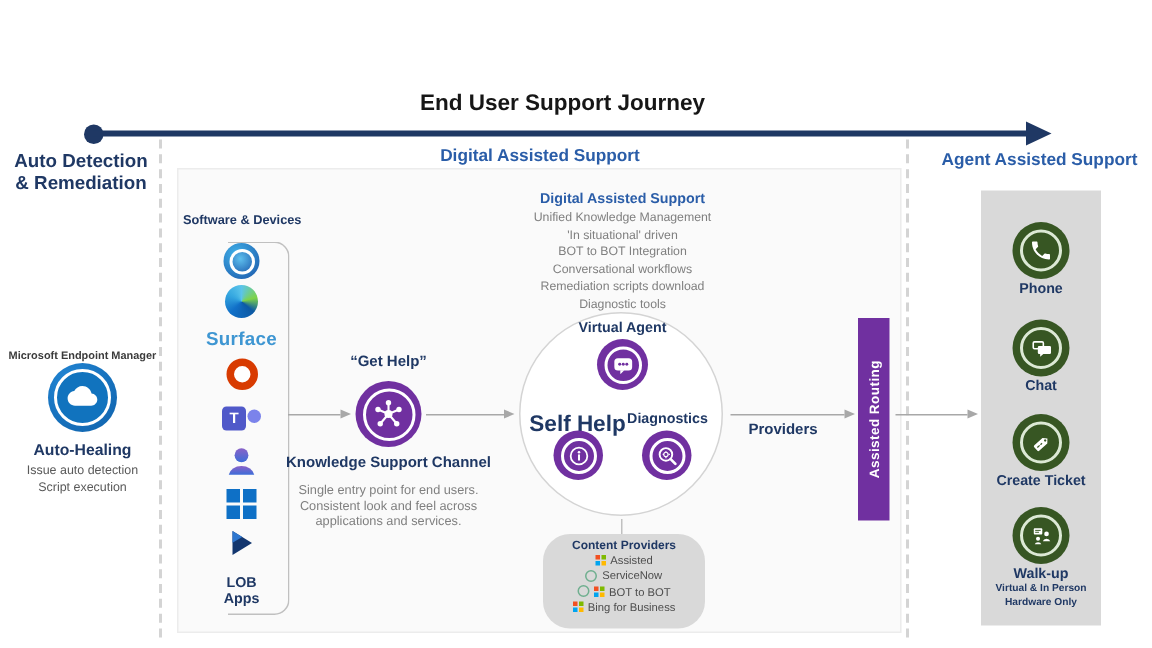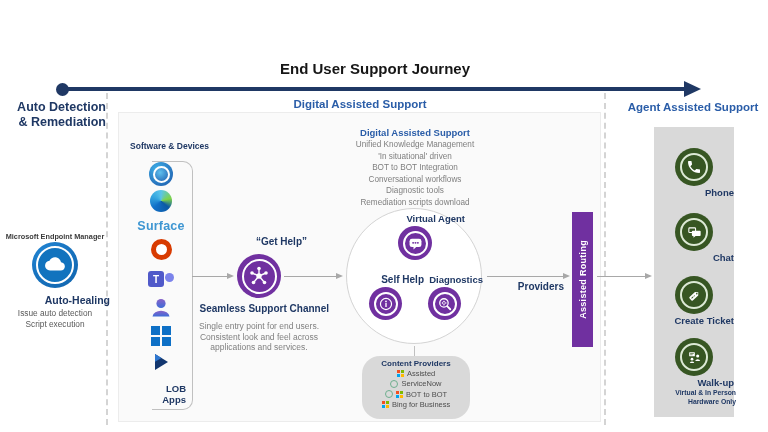--- a/index.html
+++ b/index.html
@@ -1,20 +1,20 @@
 <!DOCTYPE html>
 <html><head>
 <meta charset="utf-8">
 <style>
   html,body{margin:0;padding:0;background:#fff;}
   .stage{position:relative;width:768px;height:432px;background:#fff;overflow:hidden;
          font-family:"Liberation Sans",sans-serif;color:#1F3864;}
   .abs{position:absolute;}
   .ctr{text-align:center;}
-  .navy{color:#1F3864;text-align:right;}
+  .navy{color:#1F3864;}
   .secblue{color:#2A5DA8;}
   
   .main-title{left:190px;top:60px;width:370px;font-size:15px;font-weight:700;color:#161616;}
   .tl-dot{left:56px;top:83px;width:13px;height:13px;border-radius:50%;background:#1F3864;}
   .tl-line{left:62px;top:87px;width:624px;height:4px;background:#1F3864;}
   .tl-head{left:684px;top:81px;width:0;height:0;border-top:8px solid transparent;
            border-bottom:8px solid transparent;border-left:17px solid #1F3864;}
   .dash-sep{width:0;top:93px;height:332px;border-left:2px dashed #D4D4D4;}
   
   .left-heading{left:2px;top:100px;width:104px;font-size:12.5px;font-weight:700;line-height:15px;}
@@ -60,21 +60,21 @@
   .gh-circle{left:237px;top:254px;width:44px;height:44px;}
   .sl-title{left:189px;top:303px;width:140px;font-size:10px;font-weight:700;}
   .sl-desc{left:187px;top:321px;width:144px;font-size:8.5px;line-height:10.5px;color:#7F7F7F;}
   
   .das-title{left:330px;top:127px;width:170px;font-size:9.5px;font-weight:700;}
   .das-feats{left:320px;top:139px;width:190px;font-size:8.2px;line-height:11.5px;color:#7F7F7F;}
   
   .hub-circle{left:346px;top:208px;width:136px;height:136px;border-radius:50%;background:#fff;border:1.5px solid #D4D4D4;box-sizing:border-box;}
   .va-label{left:365px;top:213px;width:100px;font-size:9.5px;font-weight:700;}
   .va-icon{left:398px;top:226px;width:34px;height:34px;}
-  .sh-label{left:346px;top:274px;width:78px;font-size:10px;font-weight:700;}
+  .sh-label{left:346px;top:274px;width:78px;font-size:15px;font-weight:700;}
   .sh-icon{left:369px;top:287px;width:33px;height:33px;}
   .dg-label{left:407px;top:274px;width:76px;font-size:9.5px;font-weight:700;}
   .dg-icon{left:428px;top:287px;width:33px;height:33px;}
   .hub-connector{left:414px;top:346px;width:1px;height:10px;background:#C0C0C0;}
   
   .prov-box{left:362px;top:356px;width:108px;height:63px;background:#D9D9D9;padding-top:3px;box-sizing:border-box;border-radius:18px;}
   .prov-title{font-size:8px;font-weight:700;text-align:center;color:#1F3864;}
   .prov-row{display:flex;align-items:center;justify-content:center;gap:3px;height:10.5px;font-size:7.5px;color:#4D4D4D;}
   .mslogo{display:inline-grid;grid-template-columns:3.2px 3.2px;grid-template-rows:3.2px 3.2px;gap:0.8px;}
   .mslogo .s1{background:#F25022;}.mslogo .s2{background:#7FBA00;}
@@ -183,33 +183,33 @@
         </g>
         <circle cx="12" cy="12" r="2.7" fill="#fff"></circle>
         <circle cx="12" cy="4.5" r="1.8" fill="#fff"></circle>
           <circle cx="19" cy="9" r="1.8" fill="#fff"></circle>
         <circle cx="17.5" cy="18.5" r="1.8" fill="#fff"></circle>
           <circle cx="6.5" cy="18.5" r="1.8" fill="#fff"></circle>
         <circle cx="5" cy="9" r="1.8" fill="#fff"></circle>
       </svg>
     </div>
   </div>
-  <div class="abs ctr sl-title navy">Seamless Support Channel</div>
+  <div class="abs ctr sl-title navy">Knowledge Support Channel</div>
   <div class="abs ctr sl-desc">Single entry point for end users. Consistent look and feel across applications and services.</div>
 
   <div class="arrow" style="left:284px;top:276px;width:52px"></div>
 
   <div class="abs ctr das-title secblue">Digital Assisted Support</div>
   <div class="abs ctr das-feats">
     <div>Unified Knowledge Management</div>
     <div>'In situational' driven</div>
     <div>BOT to BOT Integration</div>
     <div>Conversational workflows</div>
+    <div>Remediation scripts download</div>
     <div>Diagnostic tools</div>
-    <div>Remediation scripts download</div>
   </div>
 
   <div class="abs hub-circle"></div>
   <div class="abs ctr va-label navy">Virtual Agent</div>
   <div class="abs pcircle va-icon">
     <div class="pinner">
       <svg width="19" height="19" viewBox="0 0 24 24">
         <rect x="4.5" y="6" width="15" height="10.5" rx="3" fill="#fff"></rect>
         <circle cx="9" cy="11.2" r="1.25" fill="#7030A0"></circle>
           <circle cx="12" cy="11.2" r="1.25" fill="#7030A0"></circle>

